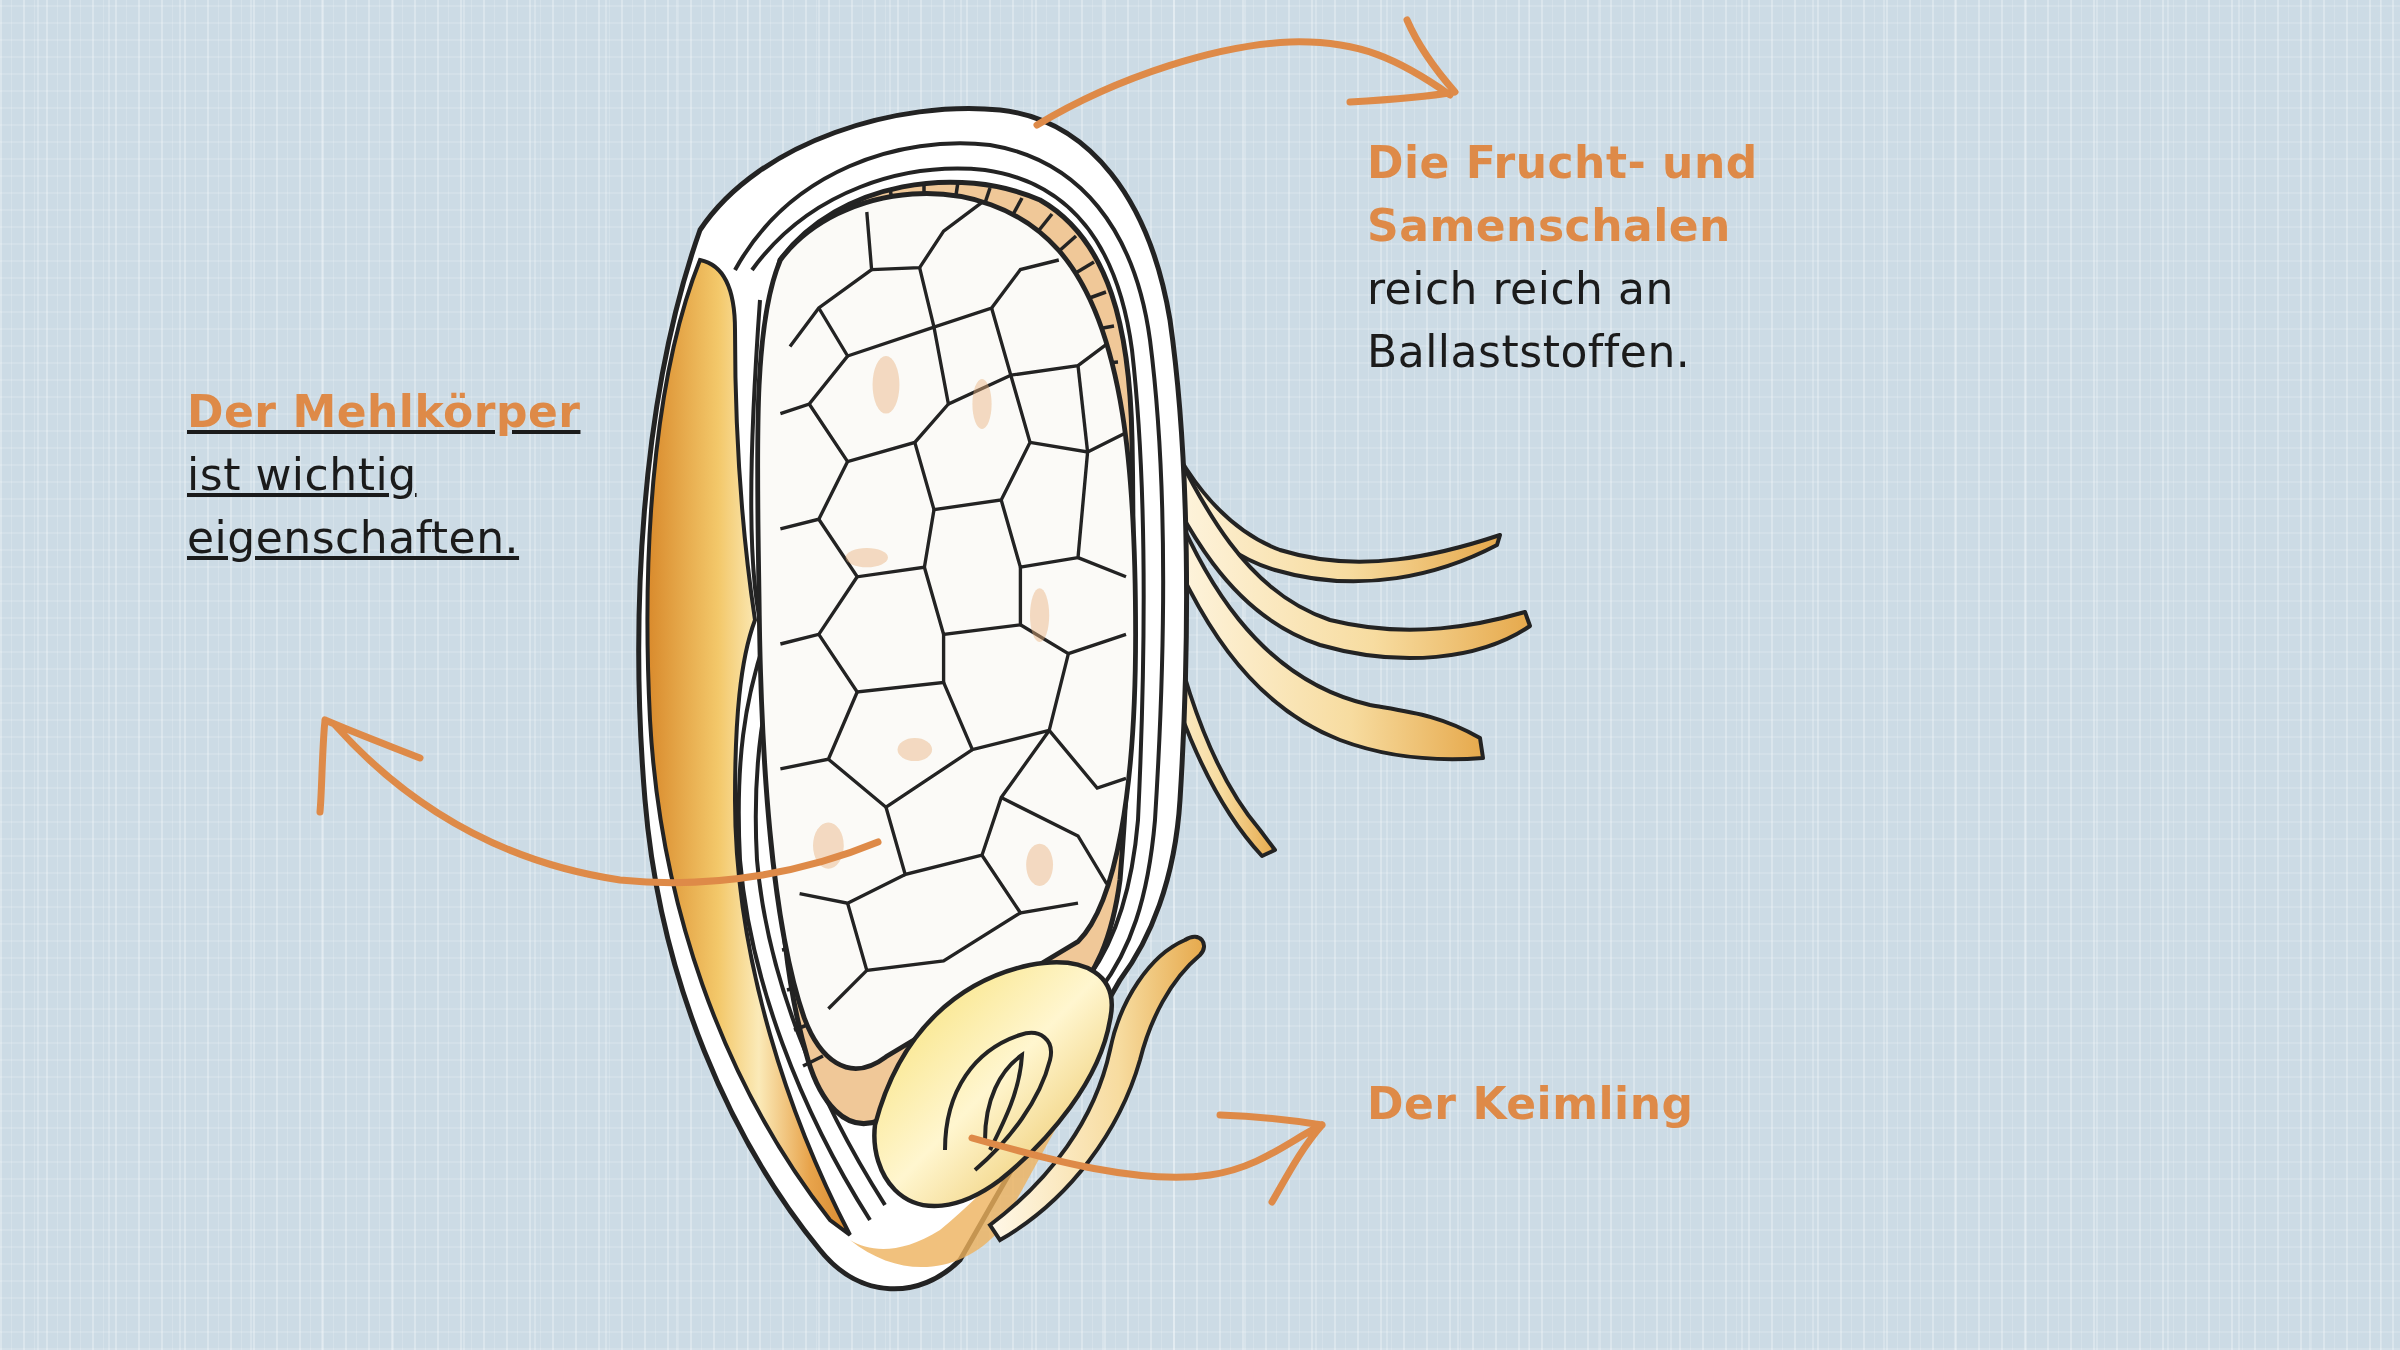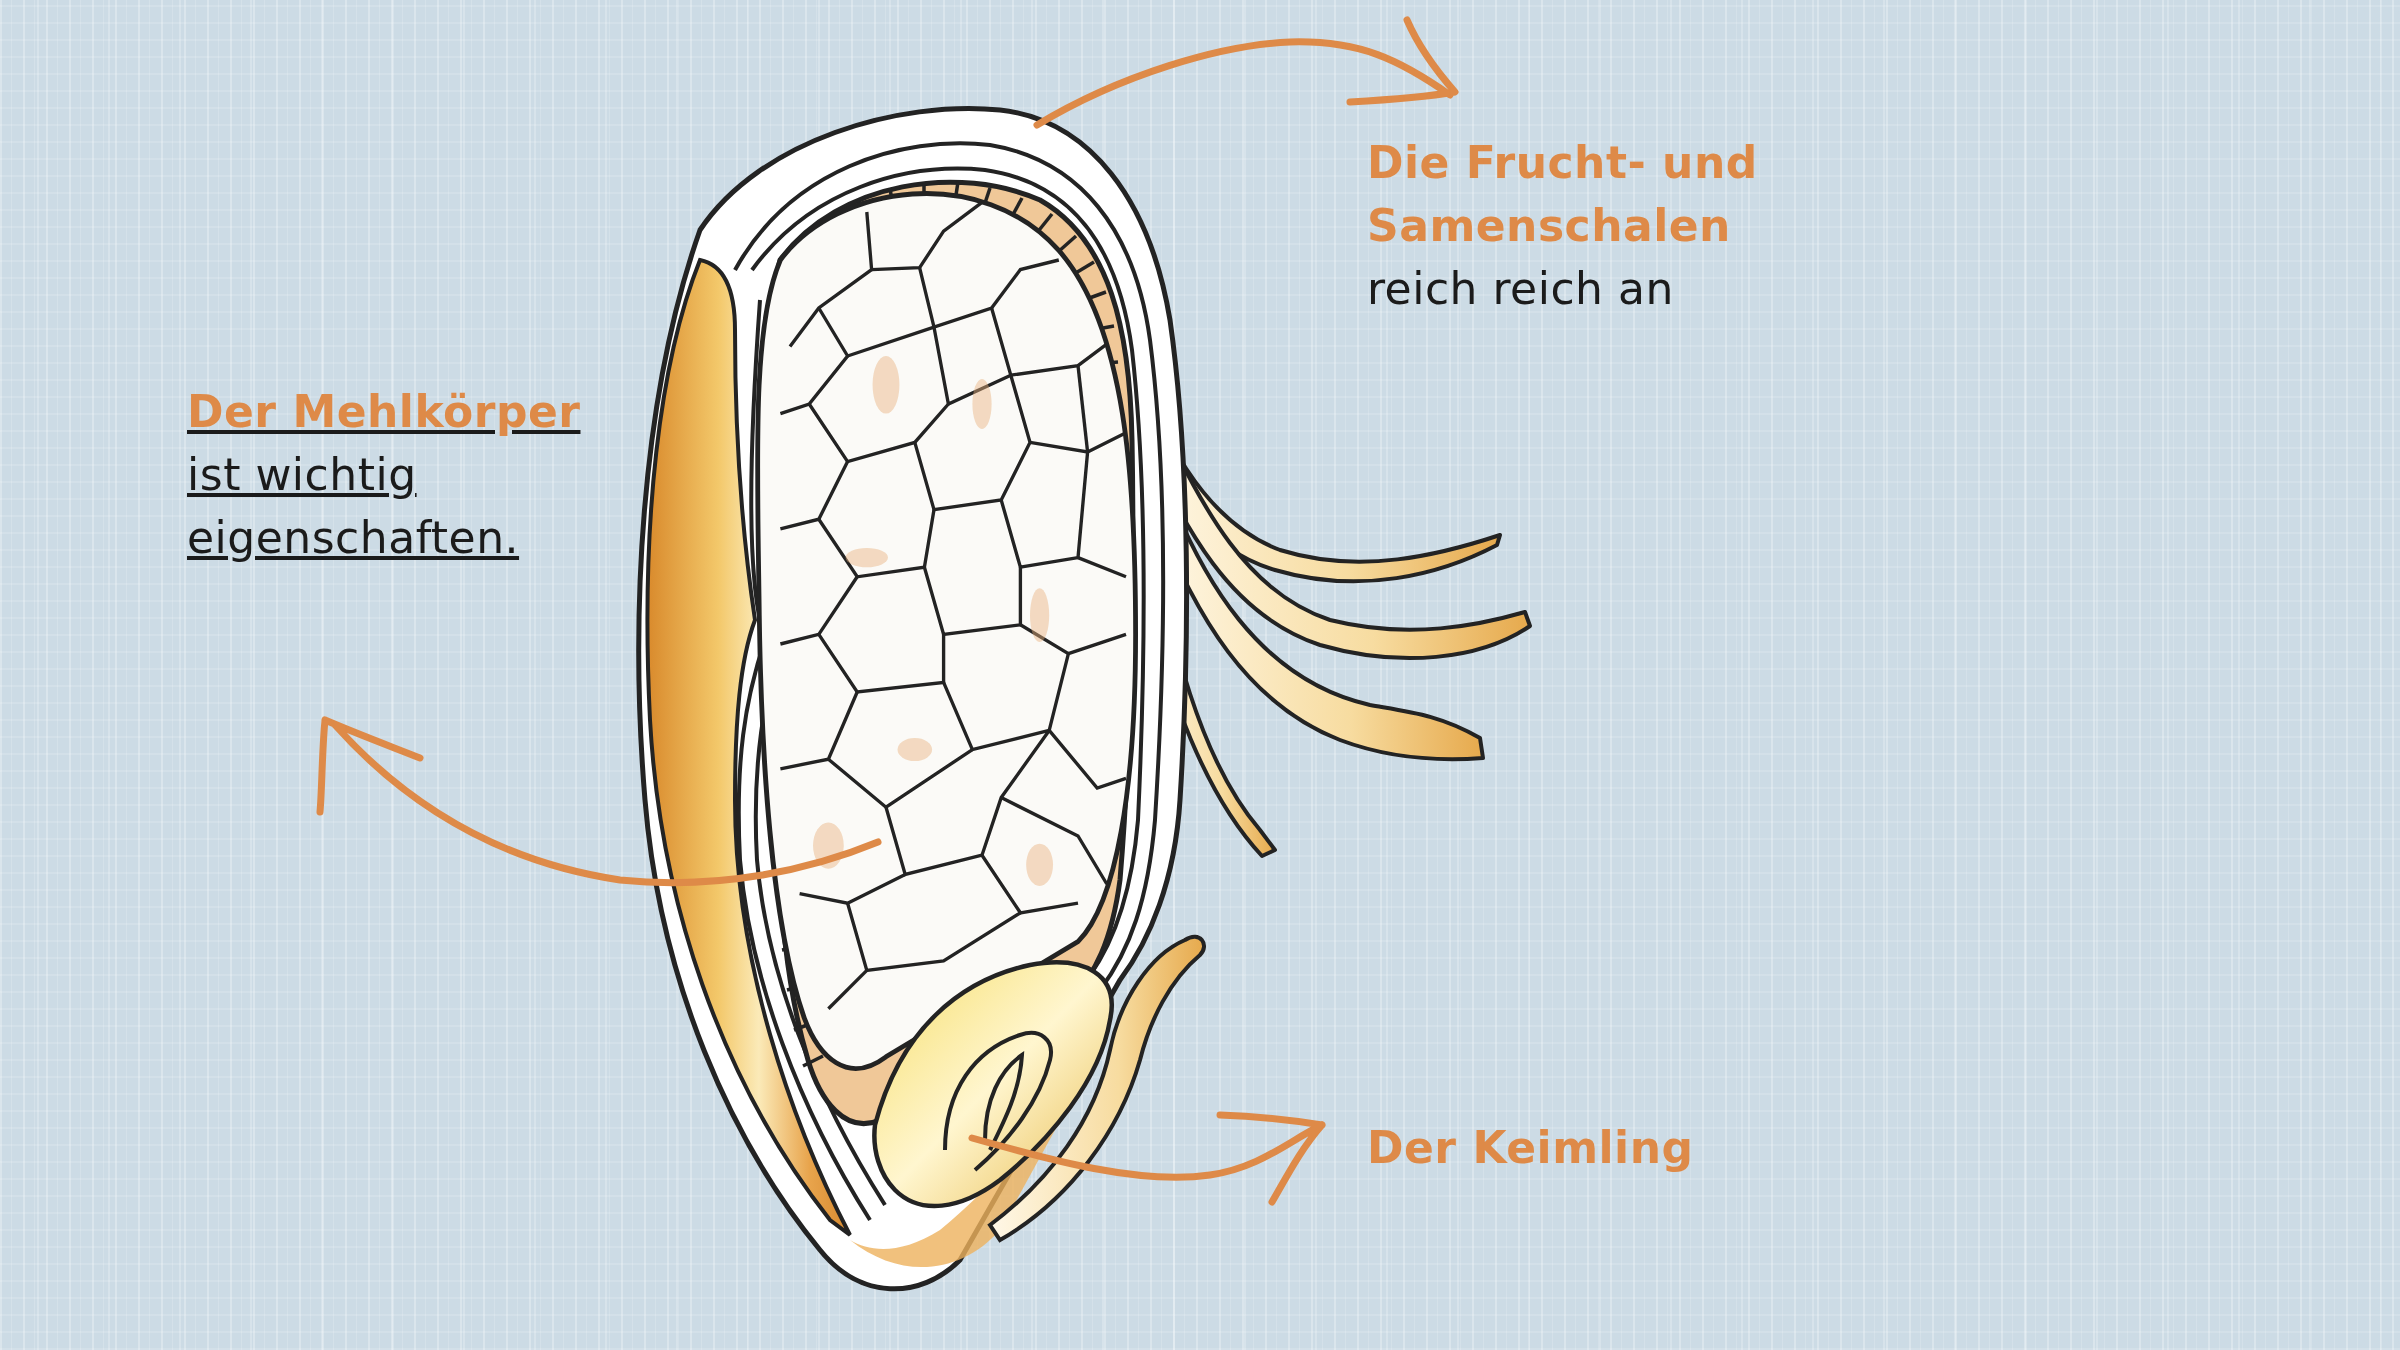--- a/index.html
+++ b/index.html
@@ -12,21 +12,21 @@
         repeating-linear-gradient(90deg, rgba(255,255,255,0) 0 37px, rgba(255,255,255,0.22) 37px 39px, rgba(255,255,255,0) 39px 71px);
       font-family: "DejaVu Sans", sans-serif;
     }
     .stage { position: absolute; left: 0; top: 0; width: 2400px; height: 1026px; }
     svg.illustration { position: absolute; left: 0; top: 0; }
     .label { position: absolute; font-size: 44px; line-height: 63px; color: #1b1b1b; letter-spacing: 0.5px; }
     .label .title { display: block; color: #de8a48; font-weight: bold; }
     .label .line { display: block; }
     #label-shells { left: 1367px; top: 131px; }
     #label-endosperm { left: 187px; top: 380px; text-decoration: underline; }
-    #label-germ { left: 1367px; top: 1116px; }
+    #label-germ { left: 1367px; top: 1072px; }
   </style>
 </head>
 <body>
 
 <div class="stage">
 
   <svg class="illustration" width="2400" height="1350" viewBox="0 0 2400 1350">
     <defs>
       <linearGradient id="huskGrad" x1="0" y1="0" x2="1" y2="0">
         <stop offset="0" stop-color="#d98a2c"></stop>
@@ -179,20 +179,21 @@
       <path d="M 1037 125 C 1120 75, 1220 45, 1290 42 C 1360 40, 1400 60, 1450 95 M 1407 20 C 1420 50, 1440 75, 1455 92 C 1420 98, 1385 100, 1350 102"></path>
       <path d="M 878 842 C 810 870, 720 890, 620 880 C 520 865, 420 820, 335 725 M 325 720 C 322 750, 322 790, 320 812 M 325 720 C 360 735, 395 748, 420 758"></path>
       <path d="M 972 1138 C 1050 1160, 1140 1185, 1210 1175 C 1260 1168, 1290 1140, 1322 1125 M 1322 1125 C 1300 1150, 1285 1180, 1272 1202 M 1322 1125 C 1290 1120, 1250 1116, 1220 1115"></path>
     </g>
   </svg>
 
   <div class="label" id="label-shells">
     <span class="title">Die Frucht- und</span>
     <span class="title">Samenschalen</span>
     <span class="line">reich reich an</span>
+    <span class="line">Ballaststoffen.</span>
   </div>
 
   <div class="label" id="label-endosperm">
     <span class="title">Der Mehlkörper</span>
     <span class="line">ist wichtig</span>
     <span class="line">eigenschaften.</span>
   </div>
 
   <div class="label" id="label-germ">
     <span class="title">Der Keimling</span>

